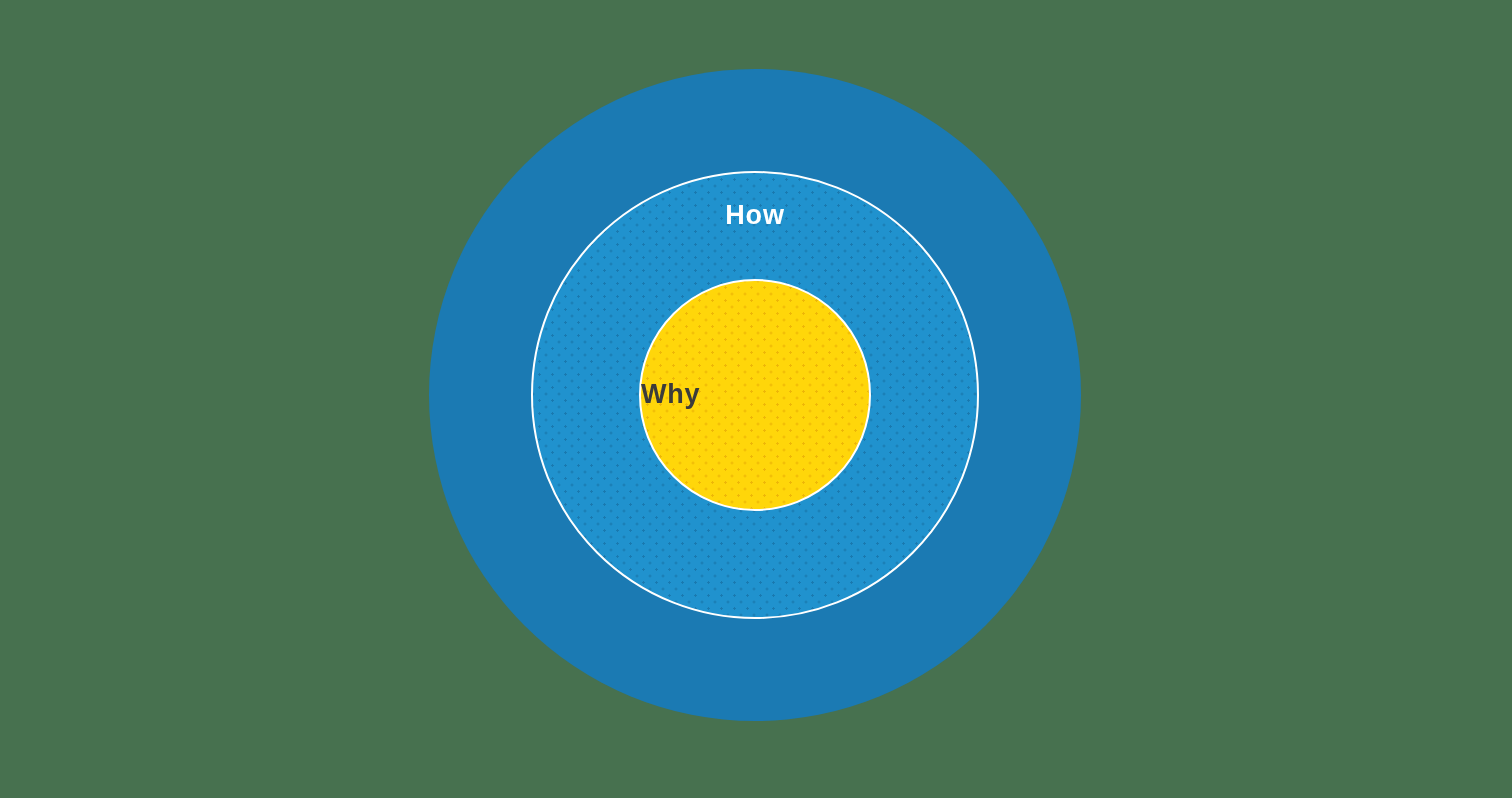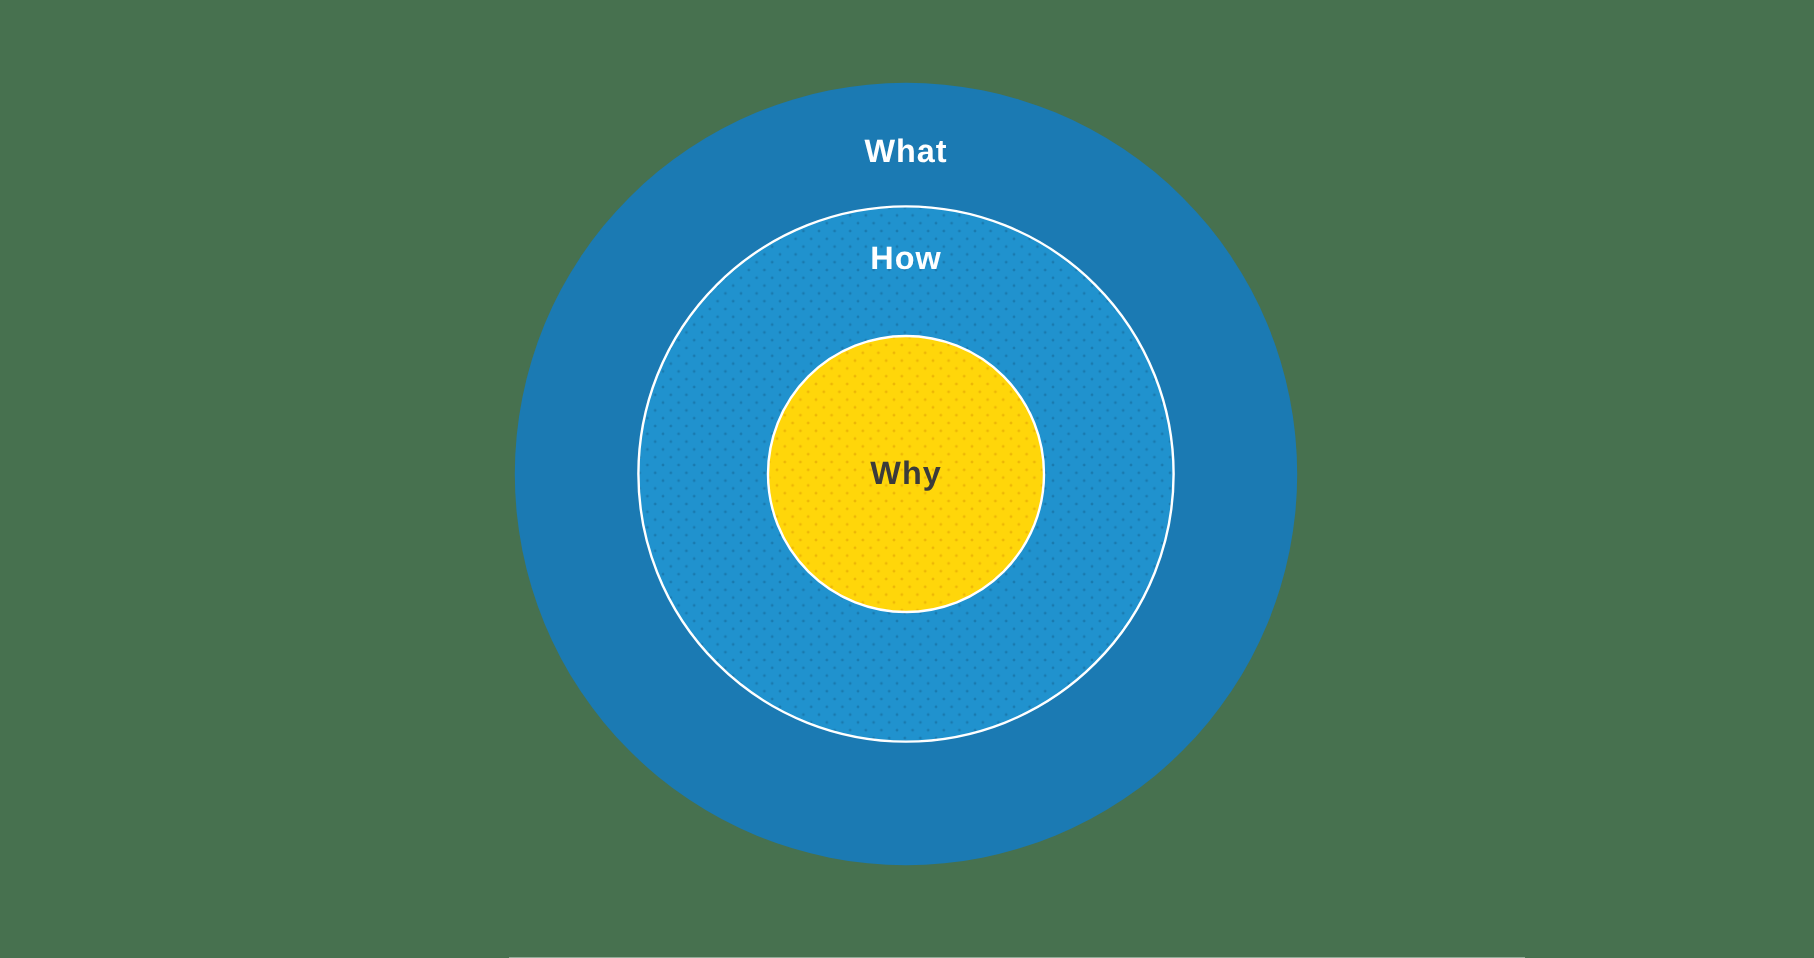--- a/index.html
+++ b/index.html
@@ -55,21 +55,21 @@
     height: 232px;
     background-color: #FFD60A;
     background-image:
       radial-gradient(circle, rgba(205, 125, 0, 0.35) 1px, transparent 1.4px),
       radial-gradient(circle, rgba(205, 125, 0, 0.35) 1px, transparent 1.4px);
     background-size: 13px 13px, 13px 13px;
     background-position: 0 0, 6.5px 6.5px;
     border: 2px solid #FFFFFF;
     display: flex;
     align-items: center;
-    justify-content: center;
+    justify-content: flex-start;
   }
 
   .label {
     position: absolute;
     left: 0;
     width: 100%;
     text-align: center;
     font-weight: 700;
     font-size: 27px;
     letter-spacing: 0.8px;
@@ -91,21 +91,20 @@
     position: static;
     width: auto;
     color: #3B3B3B;
   }
 </style>
 </head>
 <body>
 
 <div class="stage">
   <div class="circle ring-what">
-    <div class="label label-what">What</div>
 
     <div class="circle ring-how">
       <div class="label label-how">How</div>
 
       <div class="circle ring-why">
         <div class="label label-why">Why</div>
       </div>
     </div>
   </div>
 </div>

